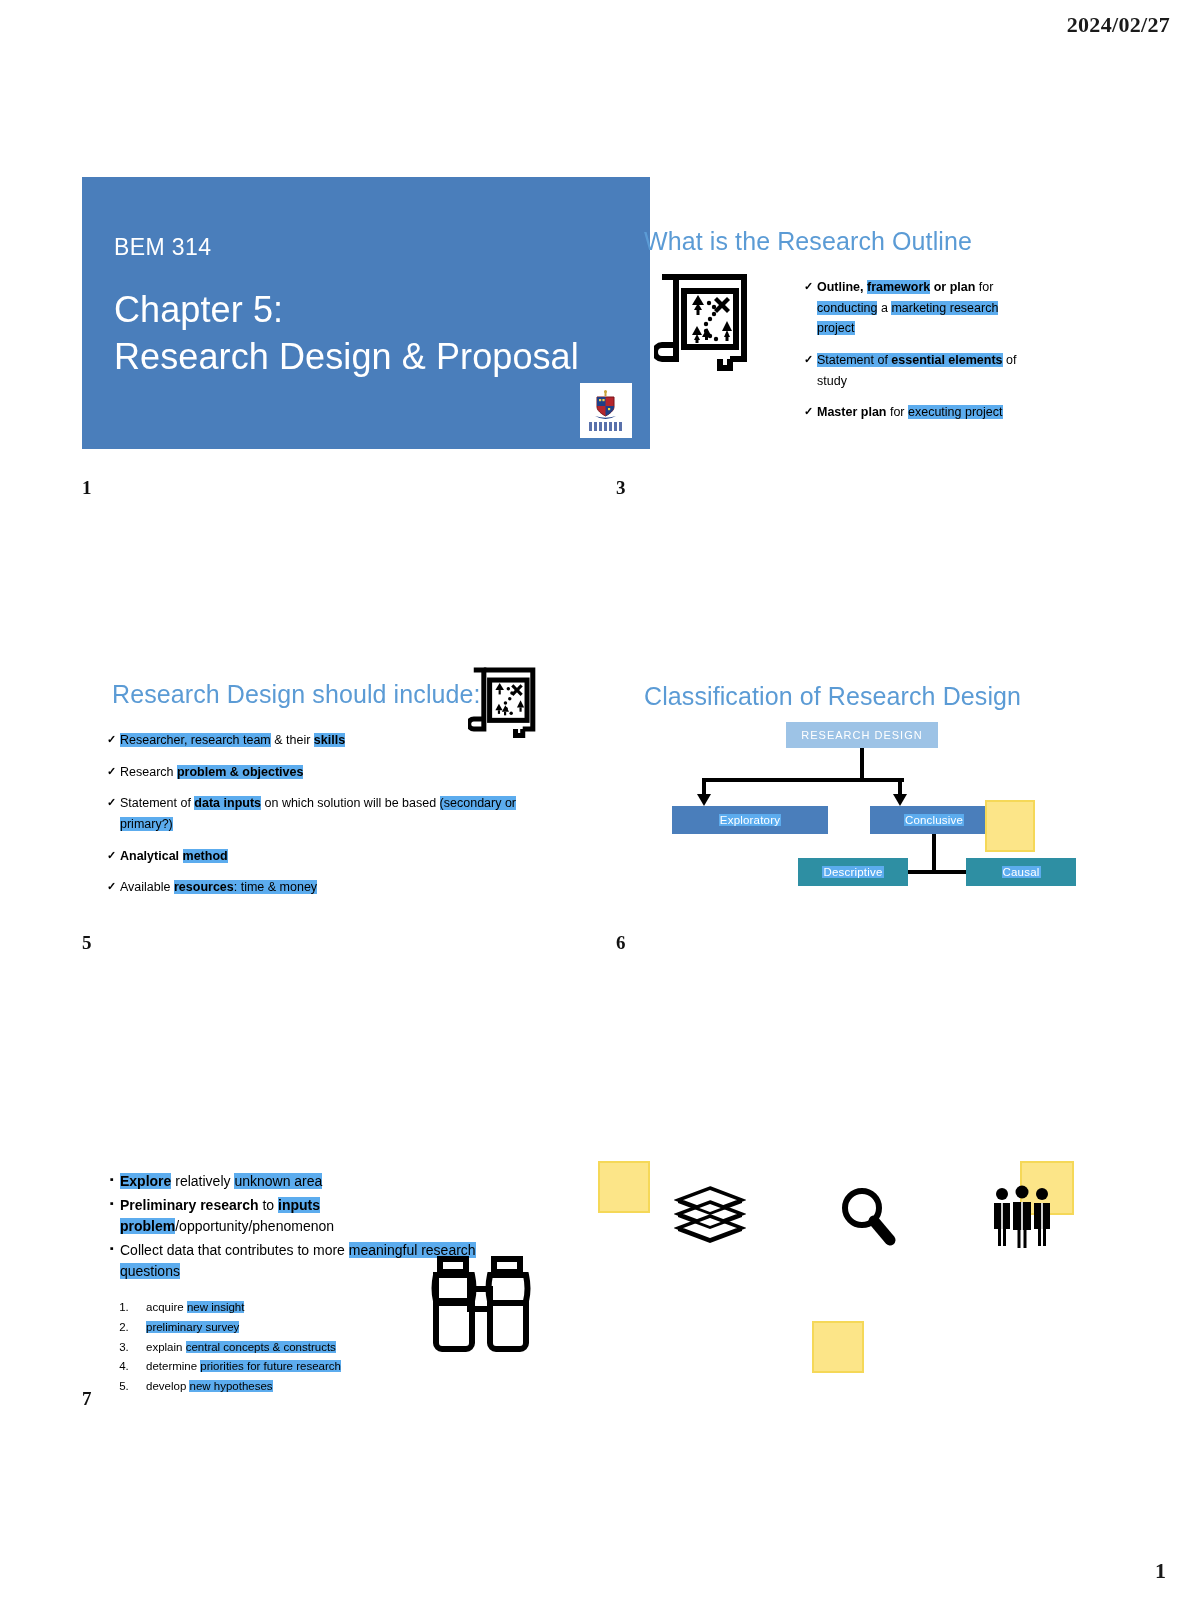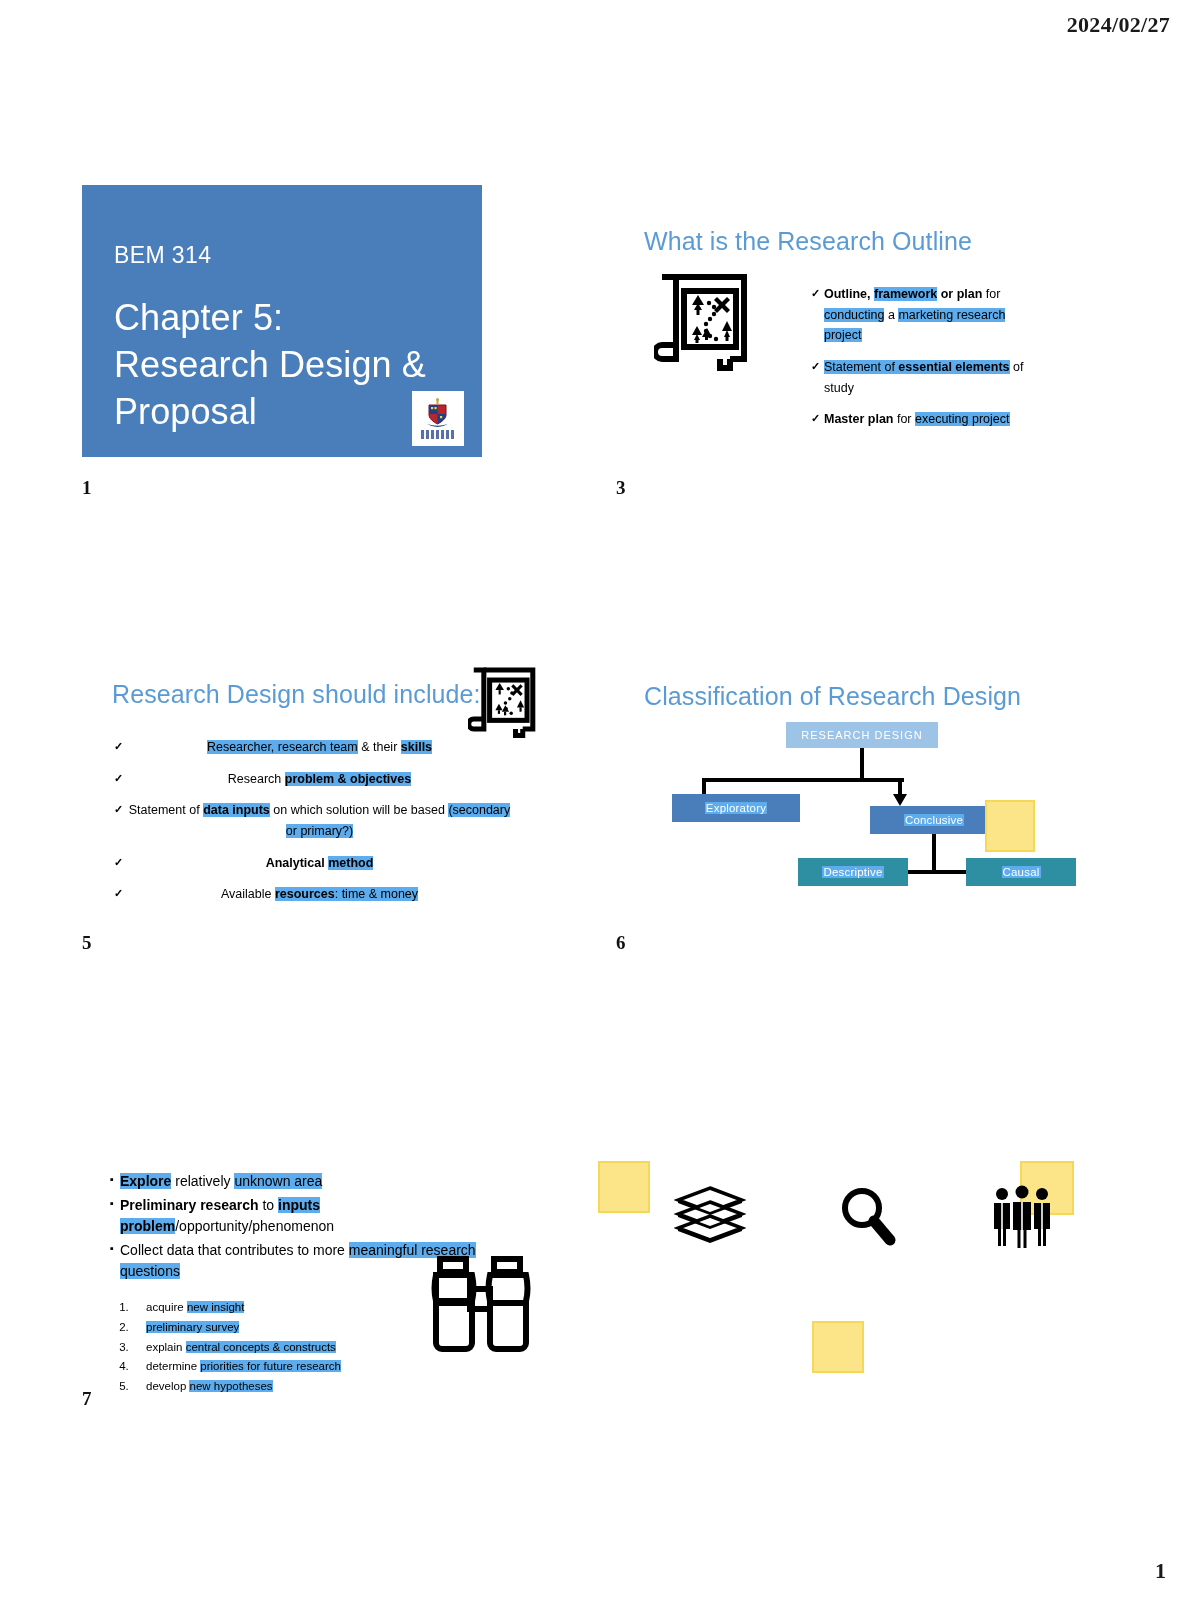--- a/index.html
+++ b/index.html
@@ -58,22 +58,22 @@
   .slide-title {
     color: #5B9BD5;
     font-size: 25px;
     font-weight: 400;
     letter-spacing: .1px;
     white-space: nowrap;
   }
   
   #slide1 {
     left: 82px;
-    top: 185px;
-    width: 400px;
+    top: 177px;
+    width: 568px;
     height: 272px;
     background: #4A7EBB;
   }
   .title-course {
     position: absolute;
     left: 32px;
     top: 57px;
     color: #fff;
     font-size: 23px;
     letter-spacing: .4px;
@@ -107,21 +107,21 @@
       repeating-linear-gradient(to right, #22418f 0 3px, transparent 3px 5px),
       none;
     opacity: .75;
   }
   
   .hl { background: #5CACEE; }
   .b  { font-weight: bold; }
   
   ul.checks {
     list-style: none;
-    margin: 11px;
+    margin: 4px;
     padding: 0;
   }
   ul.checks > li {
     position: relative;
     padding-left: 13px;
     margin-bottom: 11px;
     font-size: 12.5px;
     line-height: 1.65;
   }
   ul.checks > li:before {
@@ -157,21 +157,21 @@
     font-size: 11.5px;
     line-height: 1.72;
   }
   ol.numbered li { padding-left: 14px; }
   
   #slide3 { left: 616px; top: 193px; width: 500px; height: 272px; }
   #slide3 .slide-title { position: absolute; left: 28px; top: 34px; }
   #slide3 .blueprint { position: absolute; left: 38px; top: 76px; }
   #slide3 .body { position: absolute; left: 184px; top: 80px; width: 240px; }
   
-  #slide4 { left: 82px; top: 648px; width: 500px; height: 272px; text-align: center; }
+  #slide4 { left: 82px; top: 648px; width: 500px; height: 272px; }
   #slide4 .slide-title { position: absolute; left: 30px; top: 32px; }
   #slide4 .blueprint { position: absolute; right: 42px; top: 16px; }
   #slide4 .body { position: absolute; left: 21px; top: 78px; width: 420px; }
   
   #slide5 { left: 616px; top: 648px; width: 500px; height: 272px; }
   #slide5 .slide-title { position: absolute; left: 28px; top: 34px; }
   .tree { position: absolute; left: 30px; top: 74px; width: 440px; height: 160px; }
   .node {
     position: absolute;
     display: flex;
@@ -360,21 +360,21 @@
 
       <div class="ln" style="left:252px; top:56px; width:4px; height:18px;"></div>
 
       <svg style="position:absolute; left:51px; top:72px;" width="14" height="12">
           <path d="M0 0 L14 0 L7 12 Z" fill="#000"></path>
         </svg>
       <svg style="position:absolute; left:247px; top:72px;" width="14" height="12">
           <path d="M0 0 L14 0 L7 12 Z" fill="#000"></path>
         </svg>
 
-      <div class="node node-mid" style="left:26px; top:72px; width:128px; height:28px;">
+      <div class="node node-mid" style="left:26px; top:84px; width:156px; height:28px;">
         <span>Exploratory</span>
       </div>
       <div class="node node-mid" style="left:224px; top:84px; width:128px; height:28px;">
         <span>Conclusive</span>
       </div>
       <div class="sticky" style="left:339px; top:78px; width:50px; height:52px;"></div>
 
       <div class="ln" style="left:286px; top:112px; width:4px; height:40px;"></div>
       <div class="ln" style="left:258px; top:148px; width:70px; height:4px;"></div>
       <svg style="position:absolute; left:248px; top:143px;" width="12" height="14">

